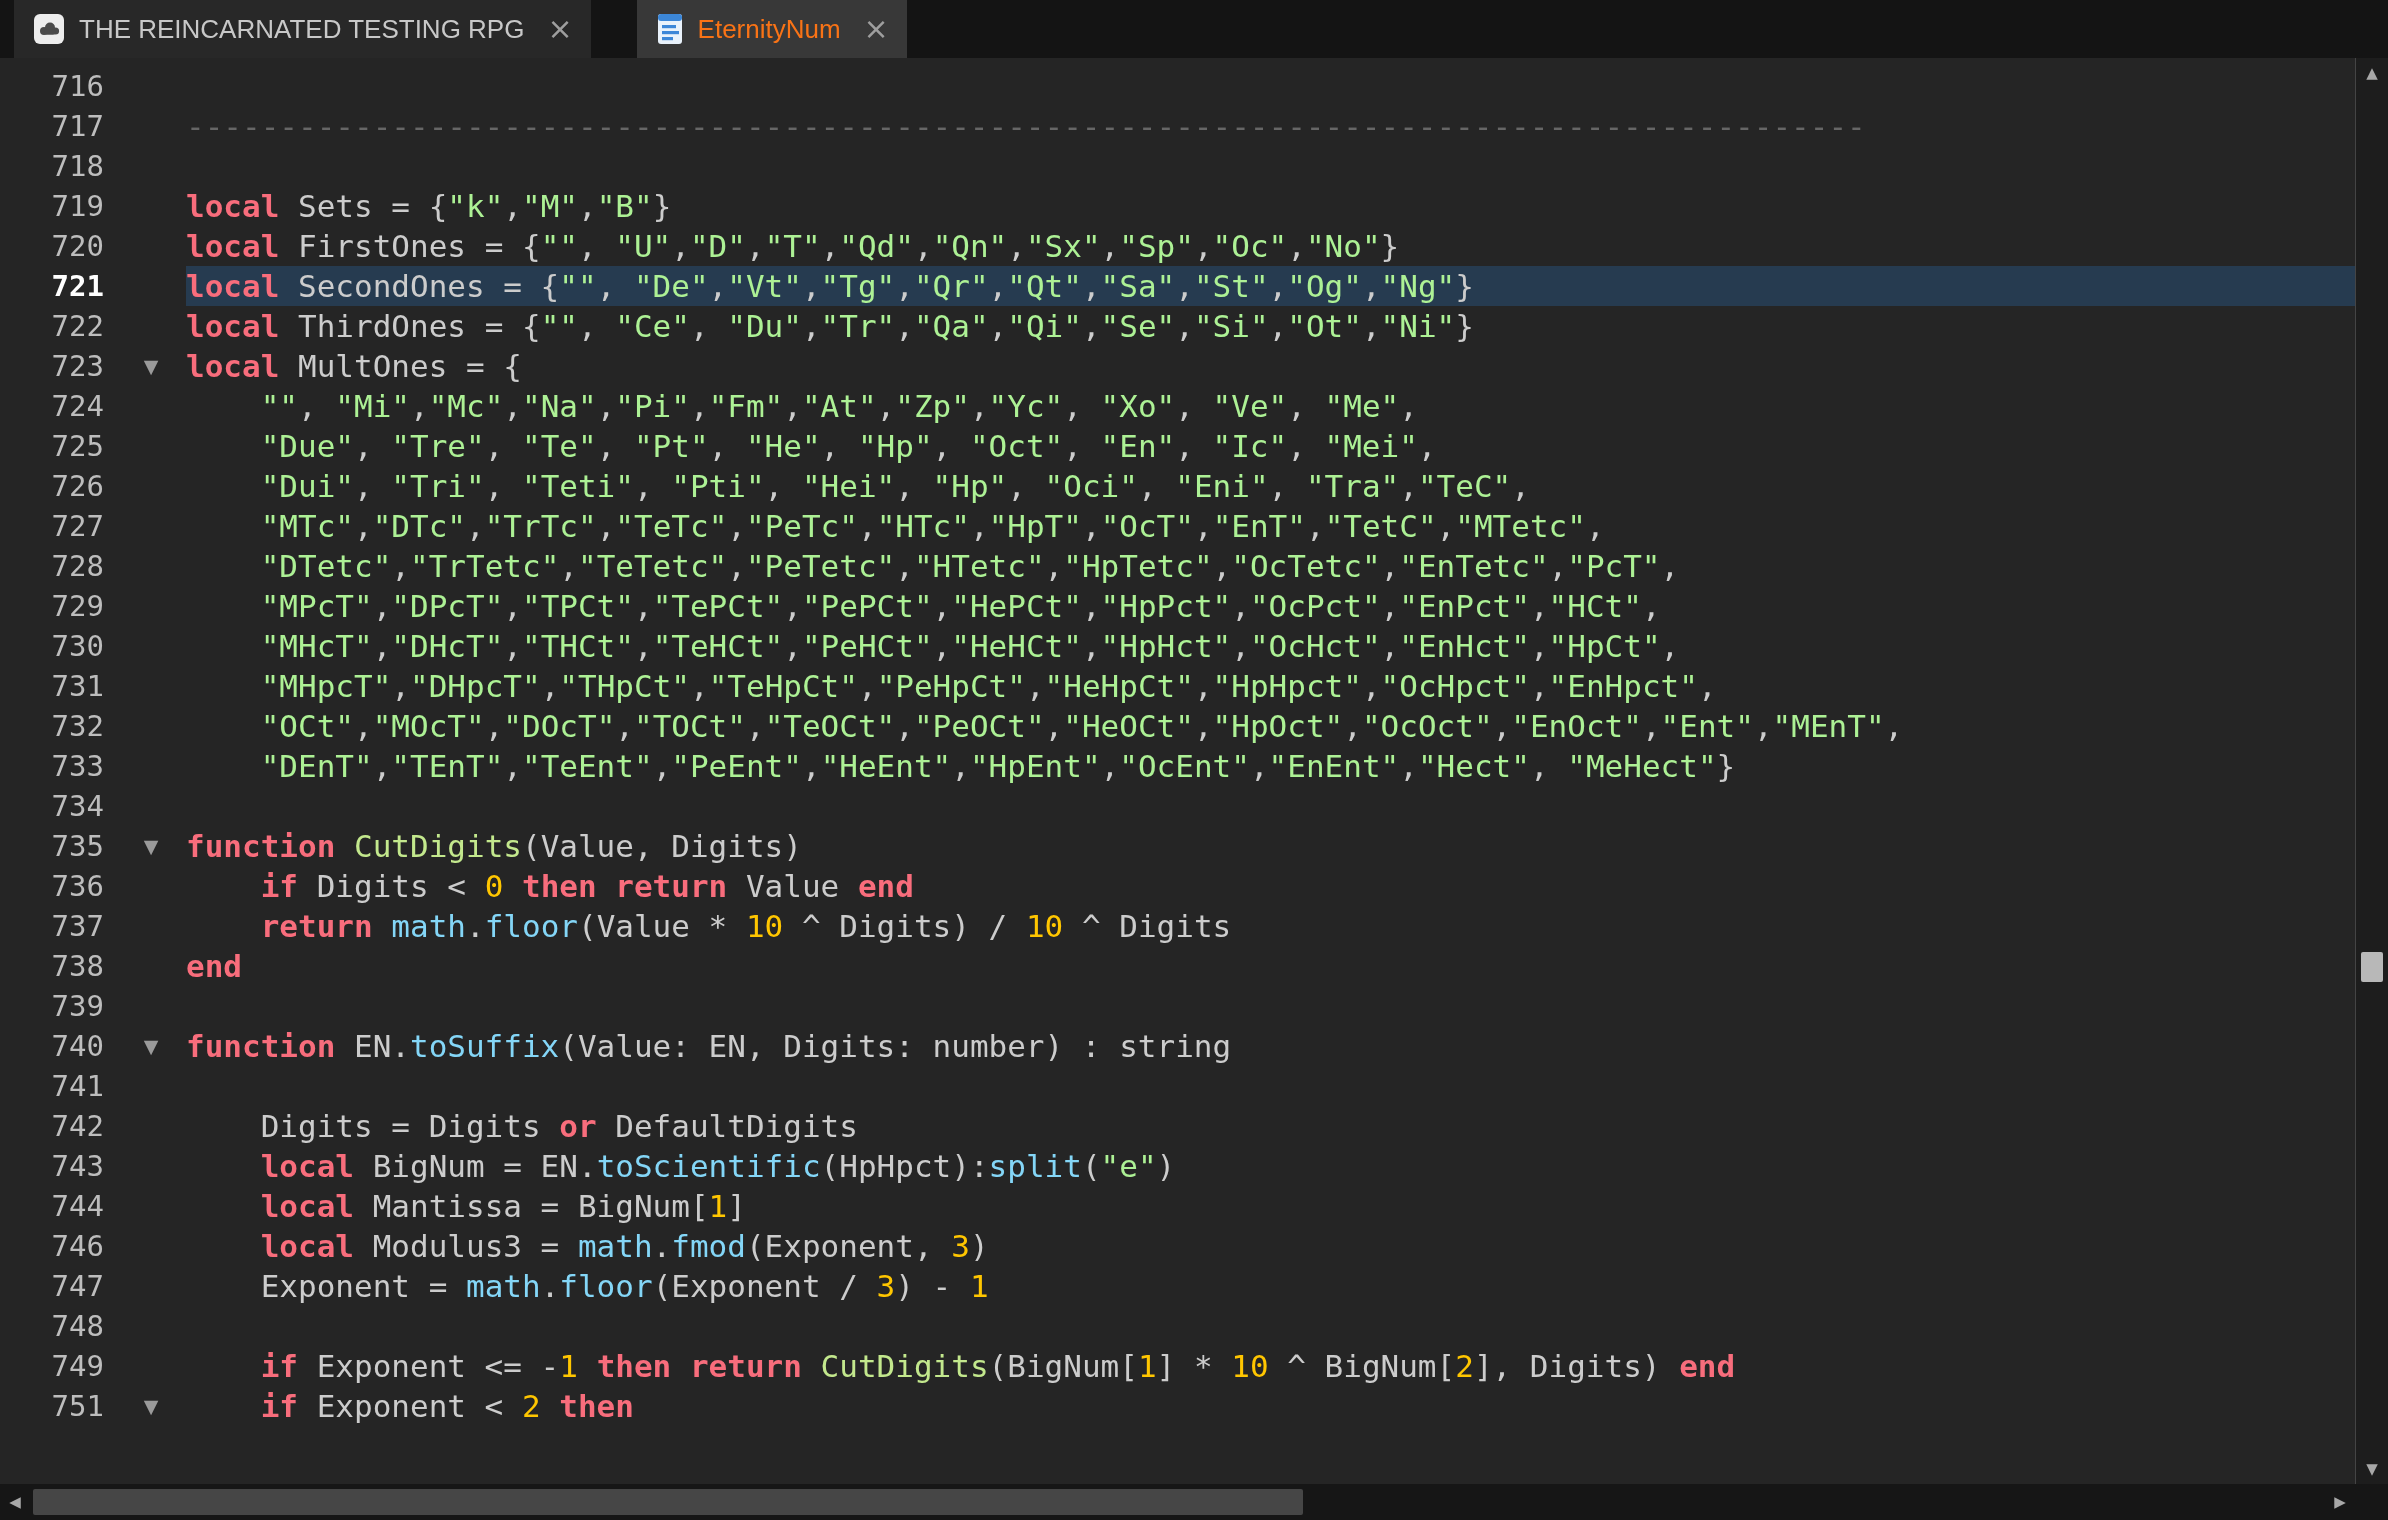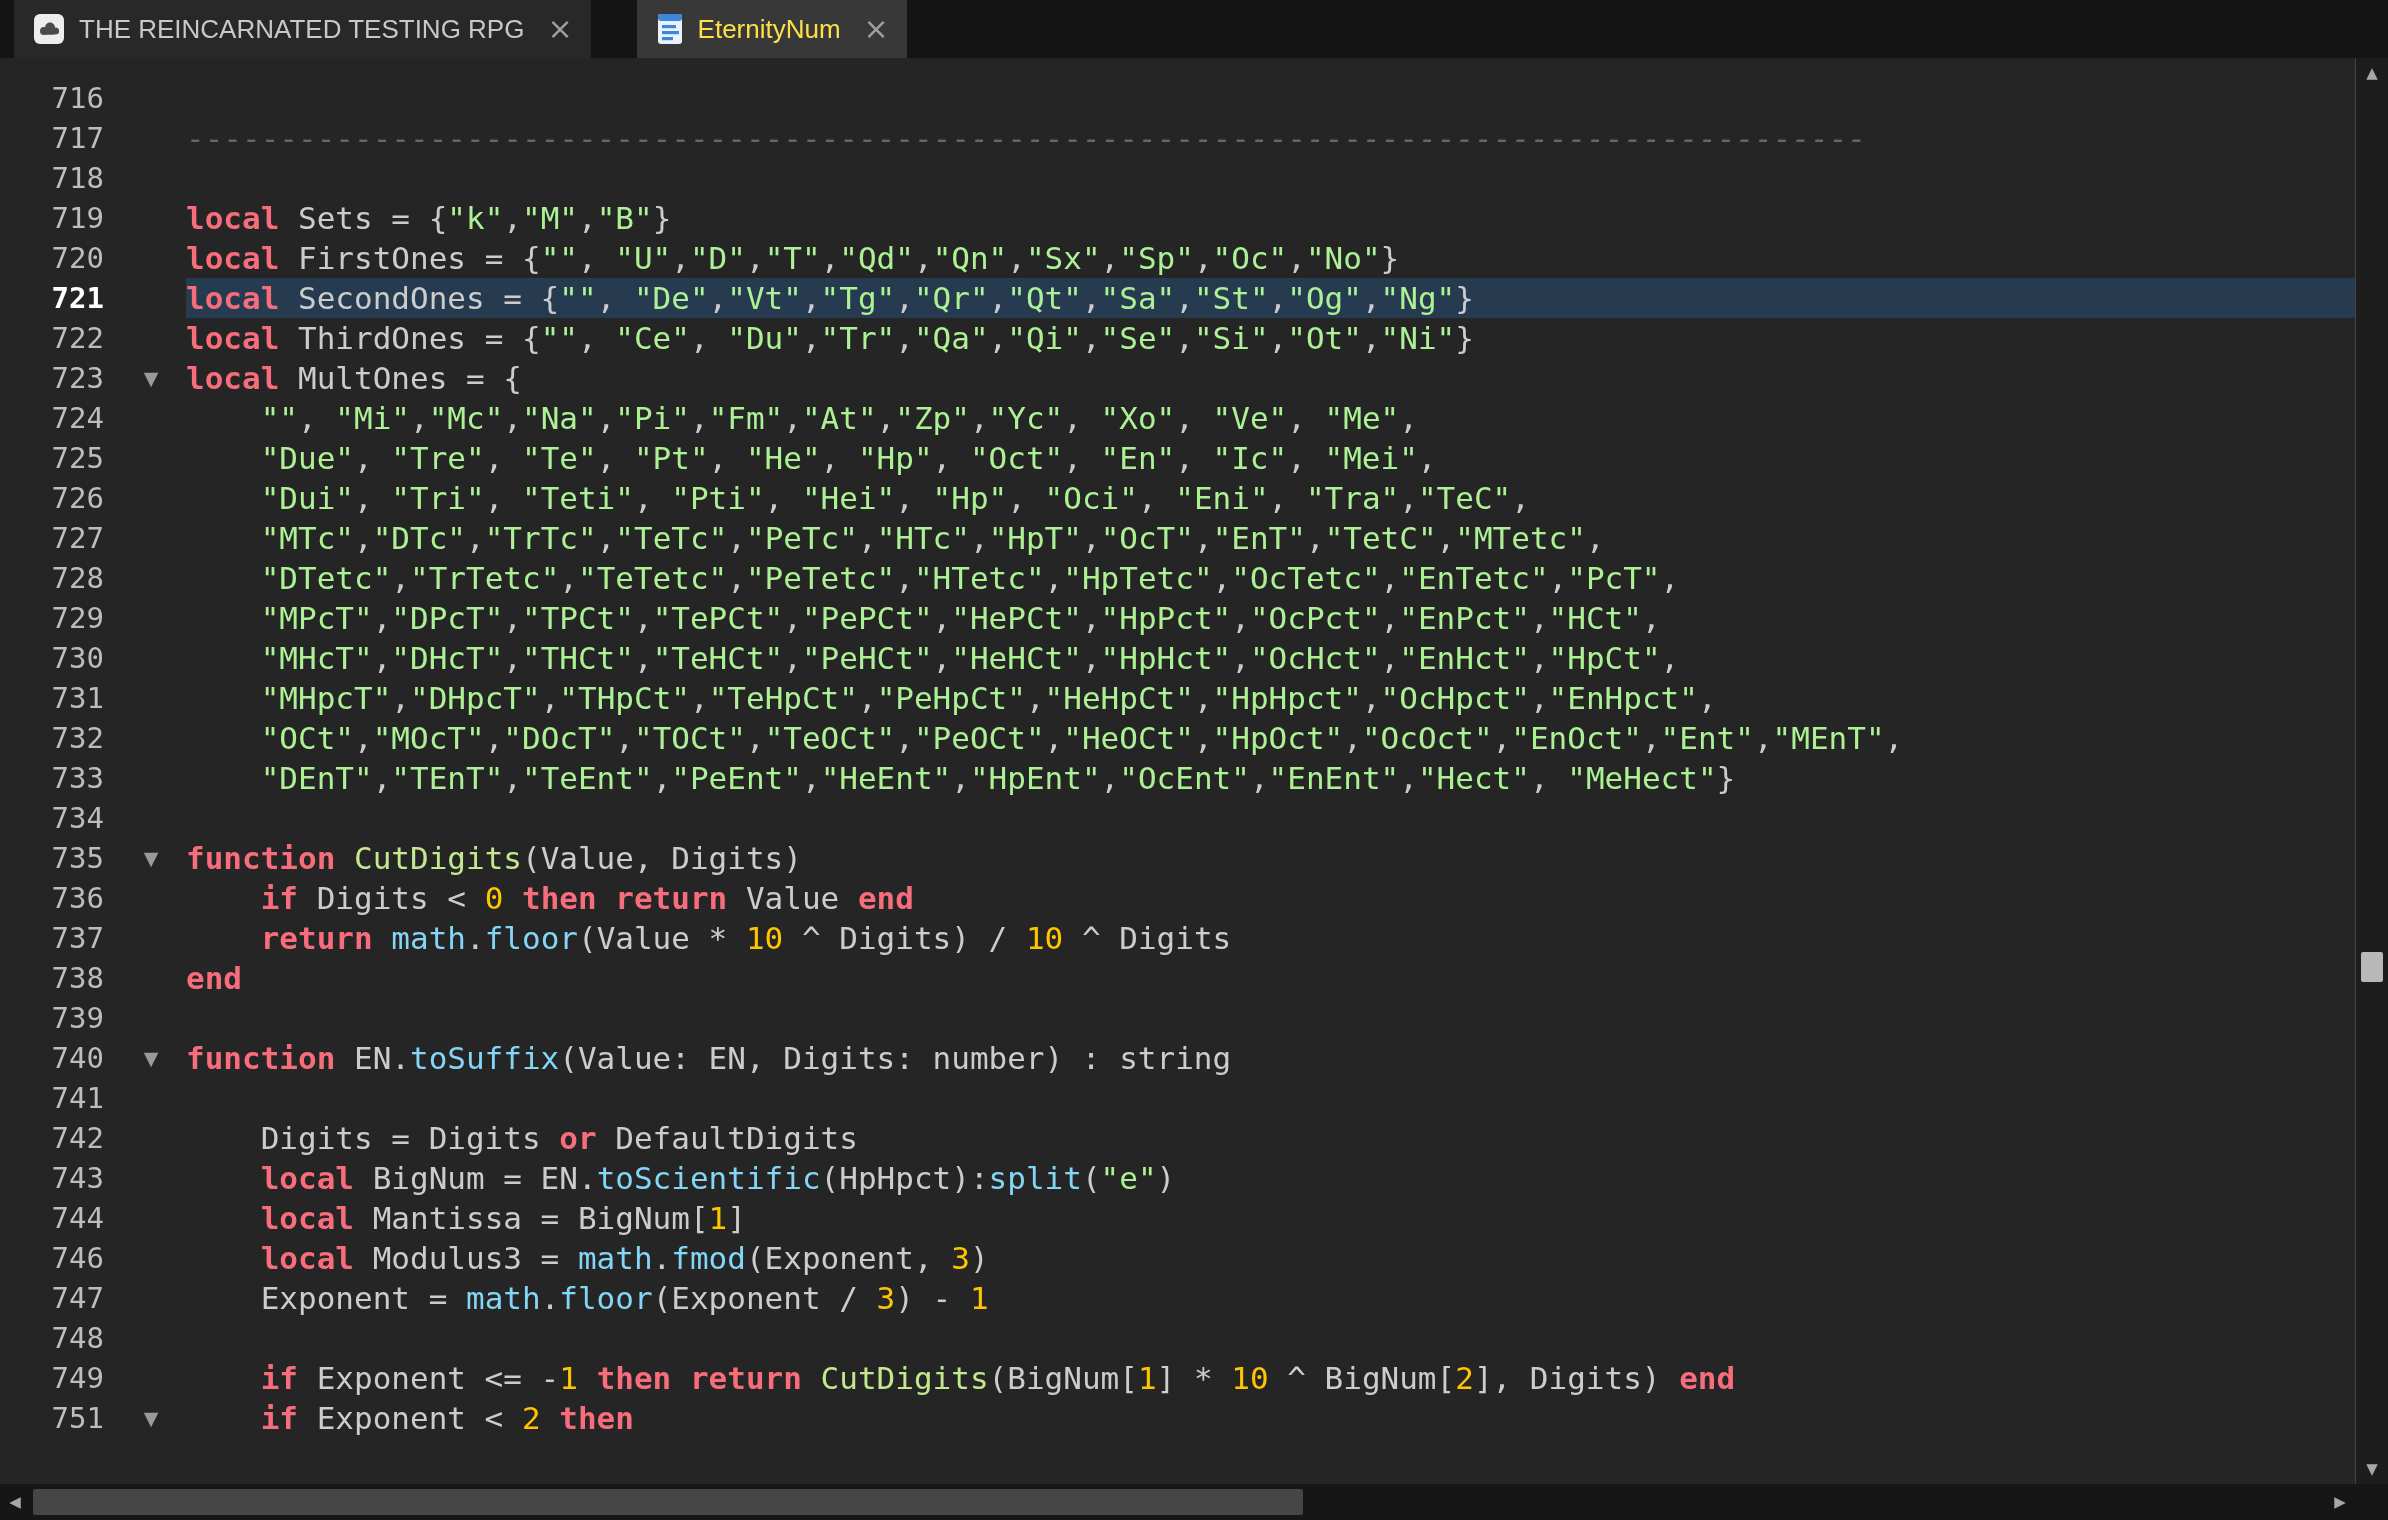--- a/index.html
+++ b/index.html
@@ -4,27 +4,27 @@
 <style>
   html,body{margin:0;padding:0;background:#0c0c0c;}
   .app{position:relative;width:2388px;height:1520px;overflow:hidden;background:var(--background,#252525);font-family:"Liberation Sans",sans-serif;}
 
   
   .tabbar{height:58px;background:#141414;display:flex;align-items:stretch;padding-left:14px;}
   .tab{display:flex;align-items:center;gap:13px;padding:0 18px;cursor:default;}
   .tab.inactive{background:#282828;}
   .tab.active{background:#383838;margin-left:46px;}
   .tab-label{font-size:26px;color:#c8c8c8;white-space:nowrap;}
-  .tab.active .tab-label{color:#fde047;}
+  .tab.active .tab-label{color:#f97316;}
   .tab-close{color:#9e9e9e;font-size:30px;line-height:30px;margin-left:10px;font-family:"DejaVu Sans",sans-serif;}
   .tab-icon{display:flex;align-items:center;}
 
   
   .editor{position:absolute;top:58px;left:0;right:0;bottom:36px;display:flex;background:var(--background,#252525);}
-  .code-pane{flex:1;overflow:hidden;padding-top:20px;}
+  .code-pane{flex:1;overflow:hidden;padding-top:8px;}
   .row{display:flex;height:40px;}
   .ln{flex:none;width:104px;text-align:right;padding-right:12px;font:29px/40px "DejaVu Sans Mono","Liberation Mono",monospace;color:var(--gutter-text,#bdbdbd);}
   .fold{flex:none;width:70px;text-align:center;color:#9a9a9a;font:19px/40px "DejaVu Sans",sans-serif;overflow:hidden;}
   .code{flex:1;white-space:pre;font:31px/40px "DejaVu Sans Mono","Liberation Mono",monospace;color:var(--text,#cccccc);overflow:hidden;}
   .row.hl .code{background:var(--current-line-bg,#263b50);}
   .row.hl .ln{color:var(--active-gutter-text,#ffffff);font-weight:bold;}
 
   .tok.k{color:var(--keyword,#f86d7c);font-weight:bold;}
   .tok.s{color:var(--string,#adf195);}
   .tok.n{color:var(--number,#ffc600);}

